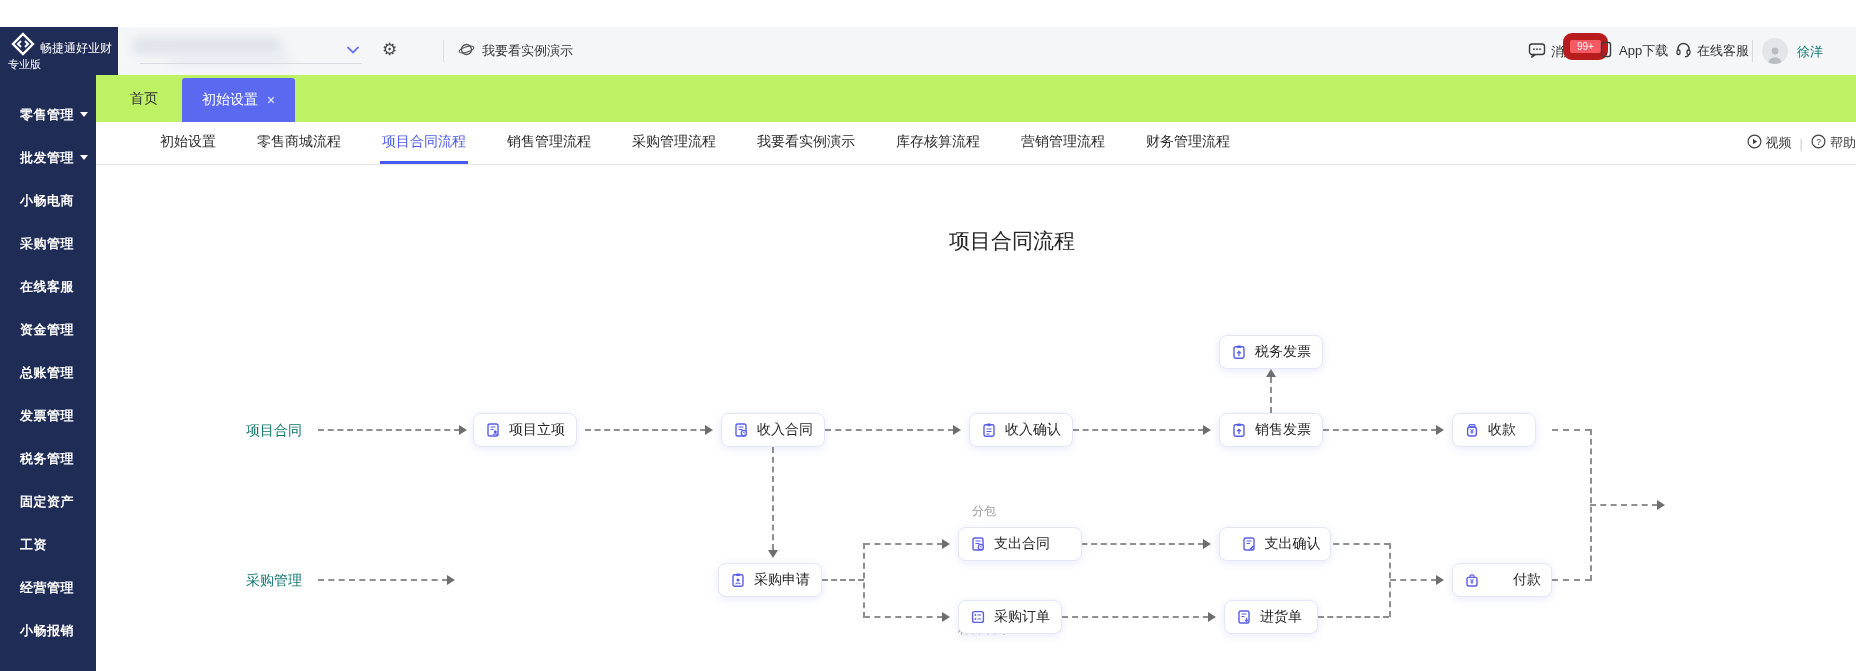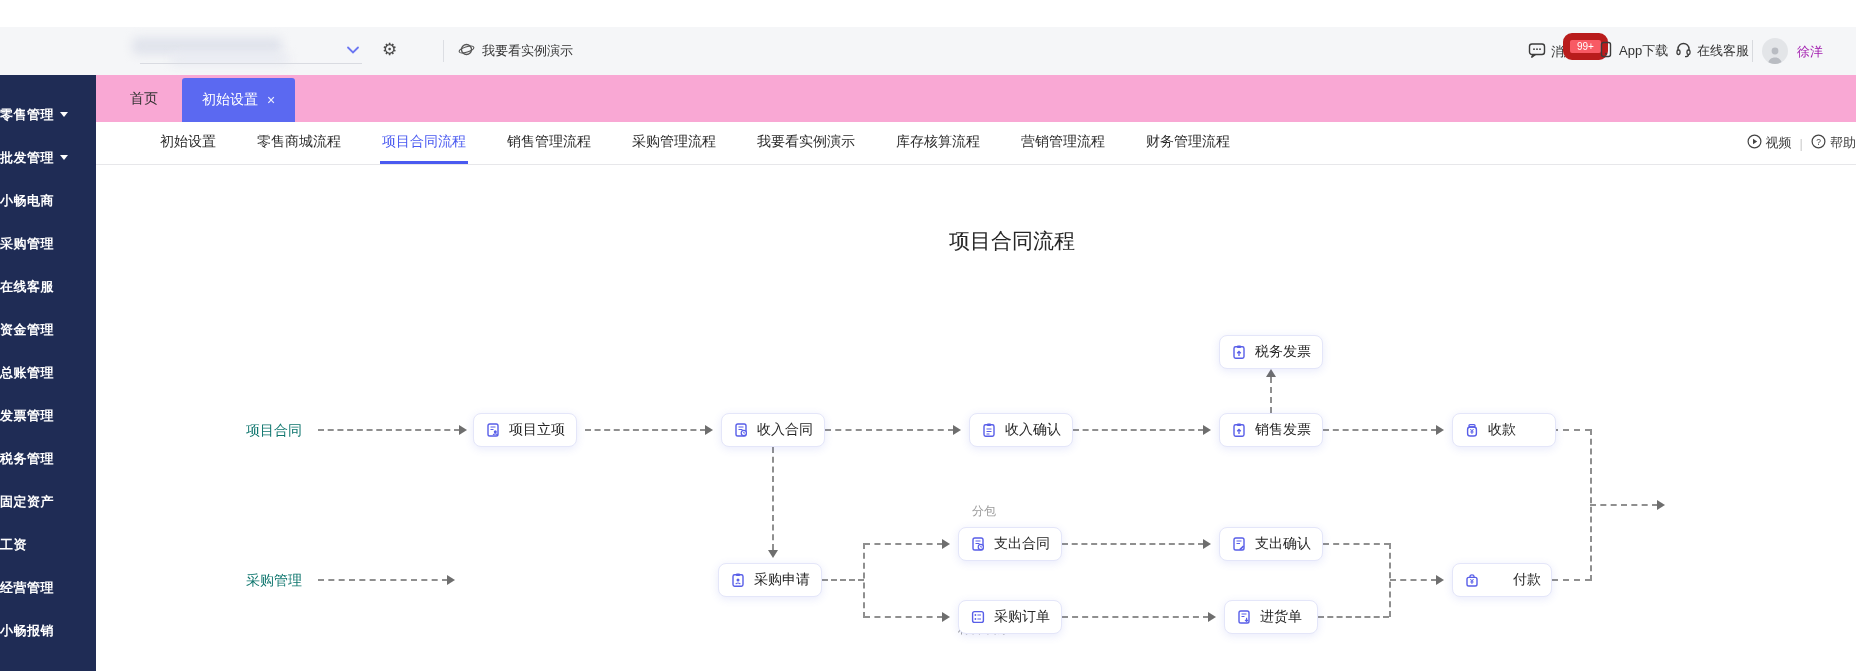--- a/index.html
+++ b/index.html
@@ -22,32 +22,32 @@
   .gearbtn { position:absolute; left:382px; top:12px; font-size:17px; color:#4a4a4a; line-height:22px; }
   .hdiv1 { position:absolute; left:443px; top:13px; width:1px; height:22px; background:#dcdee3; }
   .demo { position:absolute; left:458px; top:14px; display:flex; align-items:center; gap:7px; font-size:13px; color:#333; }
 
   .hitem { position:absolute; top:14px; display:flex; align-items:center; gap:5px; font-size:13px; color:#333; }
   .badge { position:absolute; left:1563px; top:6px; background:#f85a64; color:#fff; font-size:10px;
            padding:1px 7px; border-radius:9px; border:7px solid #b91c1c; }
   .hdiv2 { position:absolute; left:1752px; top:13px; width:1px; height:22px; background:#d8dade; }
   .avatar { position:absolute; left:1762px; top:11px; width:26px; height:26px; border-radius:50%;
             background:#e3e5e8; overflow:hidden; display:flex; align-items:flex-end; justify-content:center; }
-  .uname { position:absolute; left:1797px; top:16px; width:59px; font-size:13px; color:#a21caf;
+  .uname { position:absolute; left:1797px; top:16px; width:59px; font-size:13px; color:#0f766e;
            white-space:nowrap; overflow:hidden; }
 
   
   .sidebar { position:absolute; left:0; top:75px; width:96px; bottom:0; background:#1f2c55; padding-top:18px; }
-  .sitem { height:43px; display:flex; align-items:center; color:#fff;
+  .sitem { height:43px; display:flex; align-items:center; padding-left:20px; color:#fff;
            font-size:13px; font-weight:700; letter-spacing:.5px; cursor:pointer; }
   .caret { width:0; height:0; margin-left:6px; border-left:4px solid transparent;
            border-right:4px solid transparent; border-top:5px solid #fff; }
 
   
-  .tabstrip { position:absolute; left:96px; top:75px; right:0; height:47px; background:#f9a8d4; display:flex; }
+  .tabstrip { position:absolute; left:96px; top:75px; right:0; height:47px; background:#bef264; display:flex; }
   .t-home { height:47px; display:flex; align-items:center; padding:0 24px 0 34px; font-size:14px; color:#333; }
   .t-active { height:44px; margin-top:3px; background:#5b69f1; color:#fff; font-size:14px;
               display:flex; align-items:center; gap:9px; padding:0 20px; border-radius:3px 3px 0 0; }
   .t-active .x { font-size:14px; opacity:.9; }
 
   
   .flowtabs { position:absolute; left:96px; top:122px; right:0; height:43px; background:#fff;
               border-bottom:1px solid #e7e7ea; display:flex; align-items:stretch; padding-left:62px; }
   .ftab { display:flex; align-items:center; padding:0 2px; margin-right:37px; font-size:14px; color:#2b2b2b;
           border-bottom:3px solid transparent; cursor:pointer; white-space:nowrap; }
@@ -79,20 +79,30 @@
   .arr-d { position:absolute; width:0; height:0; border-top:8px solid #6e6e6e;
            border-left:5px solid transparent; border-right:5px solid transparent; }
 </style>
 </head>
 <body>
 
 <div class="screen">
   <div class="topstrip"></div>
 
   <div class="header">
+    <div class="logoblock">
+      <span class="mark">
+        <svg width="24" height="24" viewBox="0 0 24 24">
+            <path d="M12 2L22 12 12 22 2 12Z" fill="none" stroke="#fff" stroke-width="2.4"></path>
+            <path d="M10 9l-3 3 3 3M14 9l3 3-3 3" stroke="#fff" stroke-width="2" fill="none"></path>
+          </svg>
+      </span>
+      <span class="pname">畅捷通好业财</span>
+      <span class="ped">专业版</span>
+    </div>
 
     <div class="blur1"></div>
     <div class="blur2"></div>
     <div class="selline"></div>
     <span class="chev">
       <svg width="16" height="16" viewBox="0 0 16 16">
           <path d="M3 5.5l5 5 5-5" fill="none" stroke="#6b76f2" stroke-width="1.8" stroke-linecap="round"></path>
         </svg>
     </span>
     <span class="gearbtn">⚙</span>
@@ -324,53 +334,53 @@
     <div class="node" style="left:1123px; top:170px; width:104px;">
       <span class="nicon">
           <svg width="16" height="16" viewBox="0 0 16 16">
             <rect x="3" y="2.8" width="10" height="11.4" rx="1.6" fill="none" stroke="#585ee8" stroke-width="1.4"></rect>
             <rect x="6" y="1.4" width="4" height="2.6" rx="0.8" fill="#585ee8"></rect>
             <path d="M8 12V7.5M6.2 9.2L8 7.4l1.8 1.8" fill="none" stroke="#585ee8" stroke-width="1.3"></path>
           </svg>
         </span>
       <span>税务发票</span>
     </div>
-    <div class="node" style="left:1356px; top:248px; width:104px;">
+    <div class="node" style="left:1356px; top:248px; width:84px;">
       <span class="nicon">
           <svg width="16" height="16" viewBox="0 0 16 16">
             <rect x="5" y="2.6" width="6" height="2.4" rx="1" fill="none" stroke="#585ee8" stroke-width="1.3"></rect>
             <rect x="3.6" y="5" width="8.8" height="9" rx="2.6" fill="none" stroke="#585ee8" stroke-width="1.4"></rect>
             <text x="8" y="11.8" font-size="7" text-anchor="middle" fill="#585ee8" font-weight="bold">¥</text>
           </svg>
         </span>
       <span>收款</span>
     </div>
     <div class="node" style="left:622px; top:398px; width:104px;">
       <span class="nicon">
           <svg width="16" height="16" viewBox="0 0 16 16">
             <rect x="3" y="2.8" width="10" height="11.4" rx="1.6" fill="none" stroke="#585ee8" stroke-width="1.4"></rect>
             <rect x="6" y="1.4" width="4" height="2.6" rx="0.8" fill="#585ee8"></rect>
             <circle cx="8" cy="8" r="1.5" fill="#585ee8"></circle>
             <path d="M5.8 12.2c.3-1.6 4.1-1.6 4.4 0" fill="none" stroke="#585ee8" stroke-width="1.2"></path>
           </svg>
         </span>
       <span>采购申请</span>
     </div>
-    <div class="node" style="left:862px; top:362px; width:104px;">
+    <div class="node" style="left:862px; top:362px; width:124px;">
       <span class="nicon">
           <svg width="16" height="16" viewBox="0 0 16 16">
             <rect x="3" y="2" width="10" height="12" rx="1.8" fill="none" stroke="#585ee8" stroke-width="1.4"></rect>
             <path d="M5.5 5h5M5.5 7.5h4" stroke="#585ee8" stroke-width="1.2"></path>
             <circle cx="10.8" cy="11" r="2.6" fill="#fff" stroke="#585ee8" stroke-width="1.2"></circle>
             <path d="M10.8 9.8v1.3h1" fill="none" stroke="#585ee8" stroke-width="1"></path>
           </svg>
         </span>
       <span>支出合同</span>
     </div>
-    <div class="node" style="left:1123px; top:362px; width:104px;">
+    <div class="node" style="left:1123px; top:362px; width:112px;justify-content:center;">
       <span class="nicon">
           <svg width="16" height="16" viewBox="0 0 16 16">
             <rect x="3" y="2" width="10" height="12" rx="1.8" fill="none" stroke="#585ee8" stroke-width="1.4"></rect>
             <path d="M5.5 5h5M5.5 7.5h3.5" stroke="#585ee8" stroke-width="1.2"></path>
             <path d="M8.8 12.6l3.2-3.2 1.2 1.2-3.2 3.2-1.5.3z" fill="#585ee8"></path>
           </svg>
         </span>
       <span>支出确认</span>
     </div>
     <div class="node" style="left:862px; top:435px; width:104px;">

